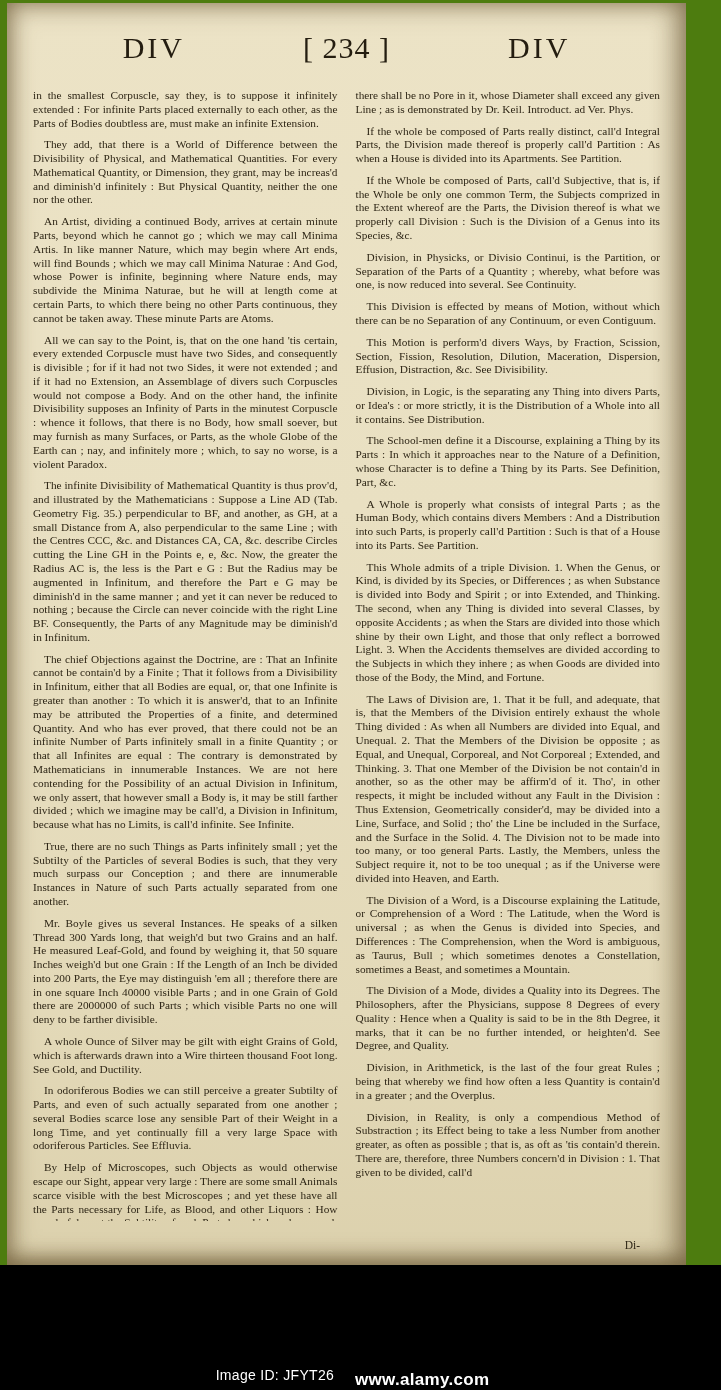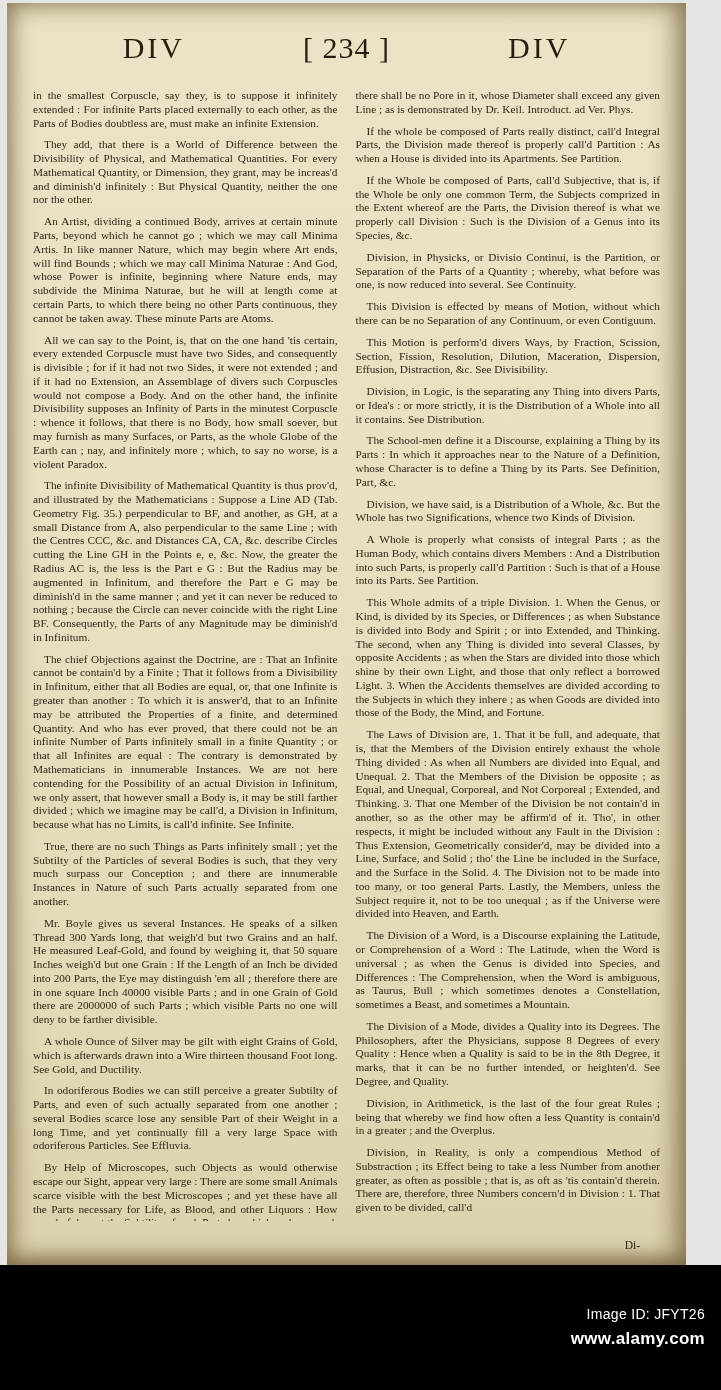--- a/index.html
+++ b/index.html
@@ -1,35 +1,35 @@
 <!DOCTYPE html>
 <html><head>
 <meta charset="utf-8">
 <style>
   html,body{margin:0;padding:0;background:#000;}
-  .canvas{position:relative;width:721px;height:1390px;background:#e5e5e5;overflow:hidden;
+  .canvas{position:relative;width:721px;height:1390px;background:#4d7c0f;overflow:hidden;
           font-family:"Liberation Serif", serif;}
   .paper{position:absolute;left:7px;top:3px;width:679px;height:1262px;
          background:linear-gradient(180deg,#ece3c6 0%,#e9e0c2 40%,#e3d9b8 80%,#dcd1ad 100%);
          box-shadow:inset 0 0 30px rgba(90,70,30,.35),
                     inset -14px 0 22px rgba(70,50,15,.30),
                     inset 10px 0 16px rgba(70,50,15,.18),
                     inset 0 -10px 16px rgba(70,50,15,.25);
          padding:22px 26px 18px 26px;box-sizing:border-box;color:#2c2416;}
   .header{display:flex;justify-content:center;align-items:baseline;
           font-size:30px;letter-spacing:3px;margin:6px 0 16px 0;color:#241d10;}
   .header .pagenum{margin:0 118px;letter-spacing:1px;}
   .columns{display:flex;gap:18px;height:1140px;overflow:hidden;}
   .col{flex:1;min-width:0;text-align:justify;font-size:11.3px;line-height:1.22;
        color:#2e2616;}
   .col p{margin:8px 0 1px 0;text-indent:11px;}
   .col p:first-child{text-indent:0;}
   .catchword{position:absolute;right:46px;bottom:14px;font-size:11.5px;color:#2e2616;text-align:right;}
   .wm-bar{position:absolute;left:0;right:0;bottom:0;height:125px;background:#000;
-          display:flex;flex-direction:column;justify-content:center;align-items:flex-end;
+          display:flex;flex-direction:row;justify-content:center;align-items:flex-end;
           padding-right:16px;box-sizing:border-box;color:#fff;
           font-family:"Liberation Sans", sans-serif;}
   .wm-id{font-size:14px;letter-spacing:.3px;margin-bottom:7px;}
   .wm-site{font-size:17px;font-weight:bold;letter-spacing:.3px;margin-left:21px;}
 </style>
 </head>
 <body>
 
 <div class="canvas">
 
@@ -58,21 +58,20 @@
         </div>
       <div class="col">
           <p>there shall be no Pore in it, whose Diameter shall exceed any given Line ;  as is demonstrated by Dr. Keil.  Introduct. ad Ver. Phys.</p>
           <p>If the whole be composed of Parts really distinct, call'd Integral Parts, the Division made thereof is properly call'd Partition :  As when a House is divided into its Apartments.  See Partition.</p>
           <p>If the Whole be composed of Parts, call'd Subjective, that is, if the Whole be only one common Term, the Subjects comprized in the Extent whereof are the Parts, the Division thereof is what we properly call Division :  Such is the Division of a Genus into its Species, &amp;c.</p>
           <p>Division, in Physicks, or Divisio Continui, is the Partition, or Separation of the Parts of a Quantity ;  whereby, what before was one, is now reduced into several.  See Continuity.</p>
           <p>This Division is effected by means of Motion, without which there can be no Separation of any Continuum, or even Contiguum.</p>
           <p>This Motion is perform'd divers Ways, by Fraction, Scission, Section, Fission, Resolution, Dilution, Maceration, Dispersion, Effusion, Distraction, &amp;c.  See Divisibility.</p>
           <p>Division, in Logic, is the separating any Thing into divers Parts, or Idea's :  or more strictly, it is the Distribution of a Whole into all it contains.  See Distribution.</p>
           <p>The School-men define it a Discourse, explaining a Thing by its Parts :  In which it approaches near to the Nature of a Definition, whose Character is to define a Thing by its Parts.  See Definition, Part, &amp;c.</p>
-          <p>Division, we have said, is a Distribution of a Whole, &amp;c.  But the Whole has two Significations, whence two Kinds of Division.</p>
           <p>A Whole is properly what consists of integral Parts ;  as the Human Body, which contains divers Members :  And a Distribution into such Parts, is properly call'd Partition :  Such is that of a House into its Parts.  See Partition.</p>
           <p>This Whole admits of a triple Division.  1. When the Genus, or Kind, is divided by its Species, or Differences ;  as when Substance is divided into Body and Spirit ;  or into Extended, and Thinking.  The second, when any Thing is divided into several Classes, by opposite Accidents ;  as when the Stars are divided into those which shine by their own Light, and those that only reflect a borrowed Light.  3. When the Accidents themselves are divided according to the Subjects in which they inhere ;  as when Goods are divided into those of the Body, the Mind, and Fortune.</p>
           <p>The Laws of Division are, 1. That it be full, and adequate, that is, that the Members of the Division entirely exhaust the whole Thing divided :  As when all Numbers are divided into Equal, and Unequal.  2. That the Members of the Division be opposite ;  as Equal, and Unequal, Corporeal, and Not Corporeal ;  Extended, and Thinking.  3. That one Member of the Division be not contain'd in another, so as the other may be affirm'd of it.  Tho', in other respects, it might be included without any Fault in the Division :  Thus Extension, Geometrically consider'd, may be divided into a Line, Surface, and Solid ;  tho' the Line be included in the Surface, and the Surface in the Solid.  4. The Division not to be made into too many, or too general Parts.  Lastly, the Members, unless the Subject require it, not to be too unequal ;  as if the Universe were divided into Heaven, and Earth.</p>
           <p>The Division of a Word, is a Discourse explaining the Latitude, or Comprehension of a Word :  The Latitude, when the Word is universal ;  as when the Genus is divided into Species, and Differences :  The Comprehension, when the Word is ambiguous, as Taurus, Bull ;  which sometimes denotes a Constellation, sometimes a Beast, and sometimes a Mountain.</p>
           <p>The Division of a Mode, divides a Quality into its Degrees.  The Philosophers, after the Physicians, suppose 8 Degrees of every Quality :  Hence when a Quality is said to be in the 8th Degree, it marks, that it can be no further intended, or heighten'd.  See Degree, and Quality.</p>
           <p>Division, in Arithmetick, is the last of the four great Rules ;  being that whereby we find how often a less Quantity is contain'd in a greater ;  and the Overplus.</p>
           <p>Division, in Reality, is only a compendious Method of Substraction ;  its Effect being to take a less Number from another greater, as often as possible ;  that is, as oft as 'tis contain'd therein.  There are, therefore, three Numbers concern'd in Division :  1. That given to be divided, call'd</p>
         </div>
     </div>
 

